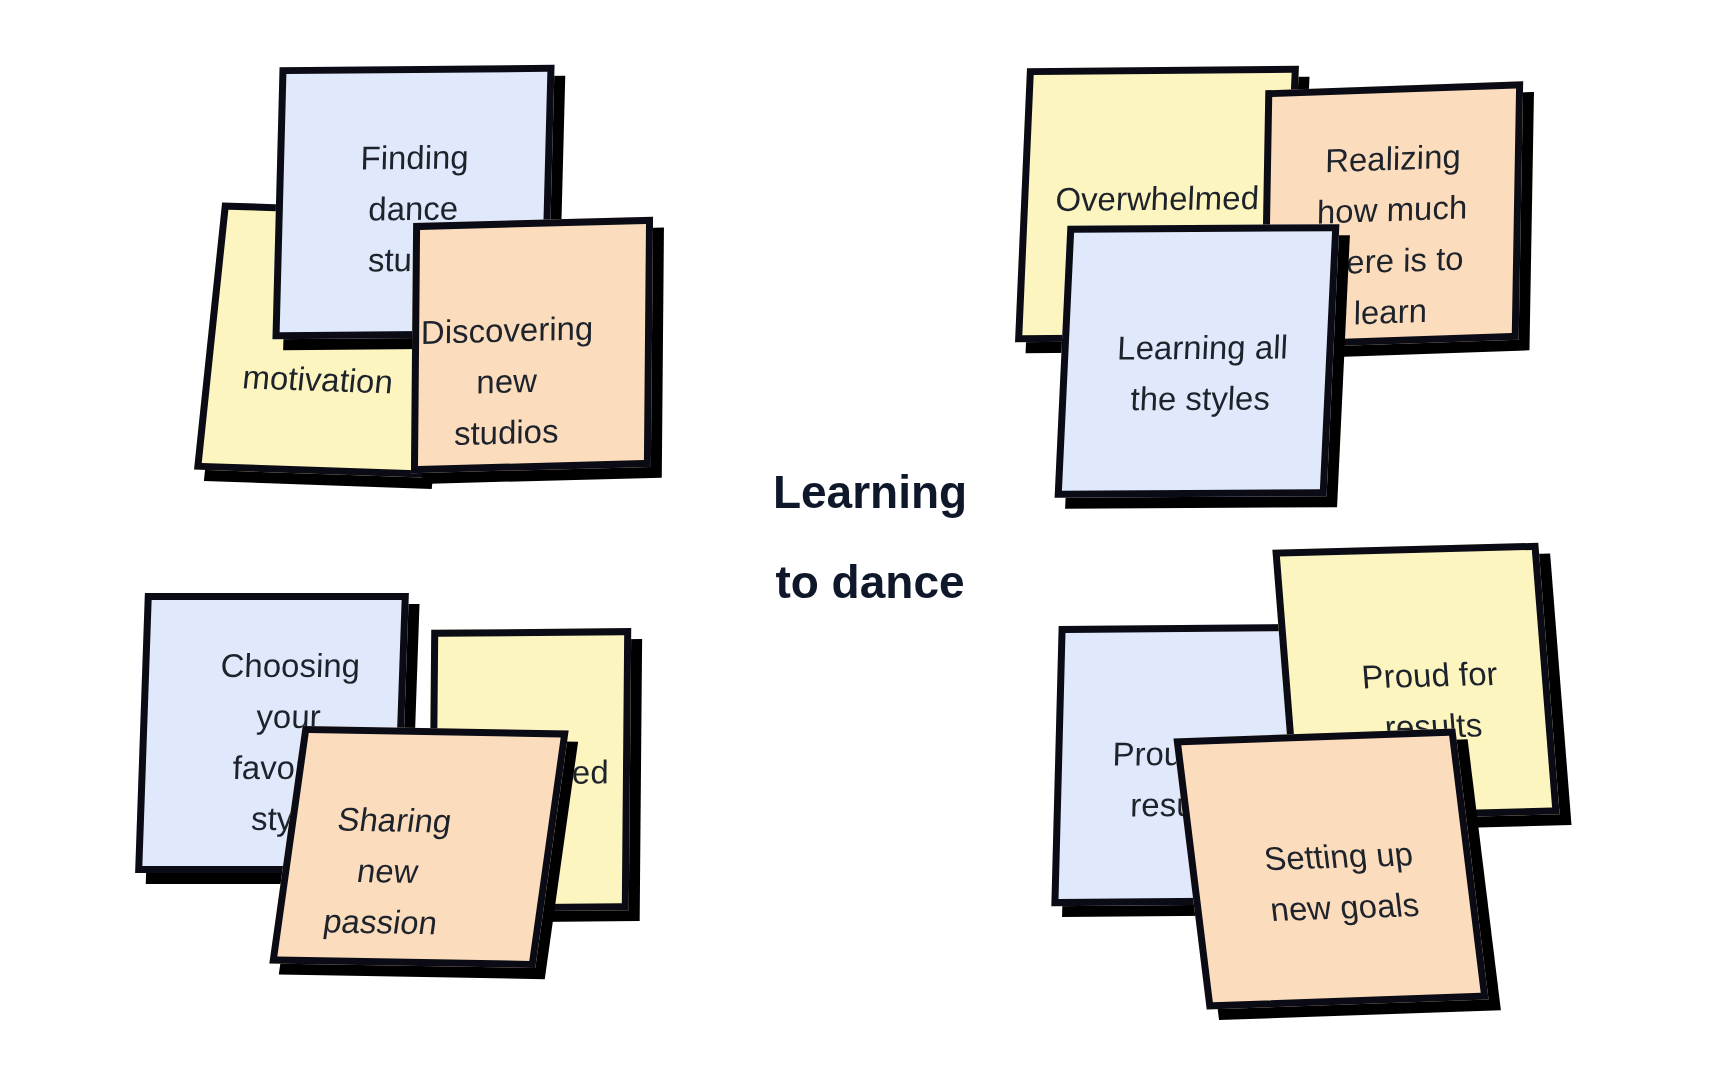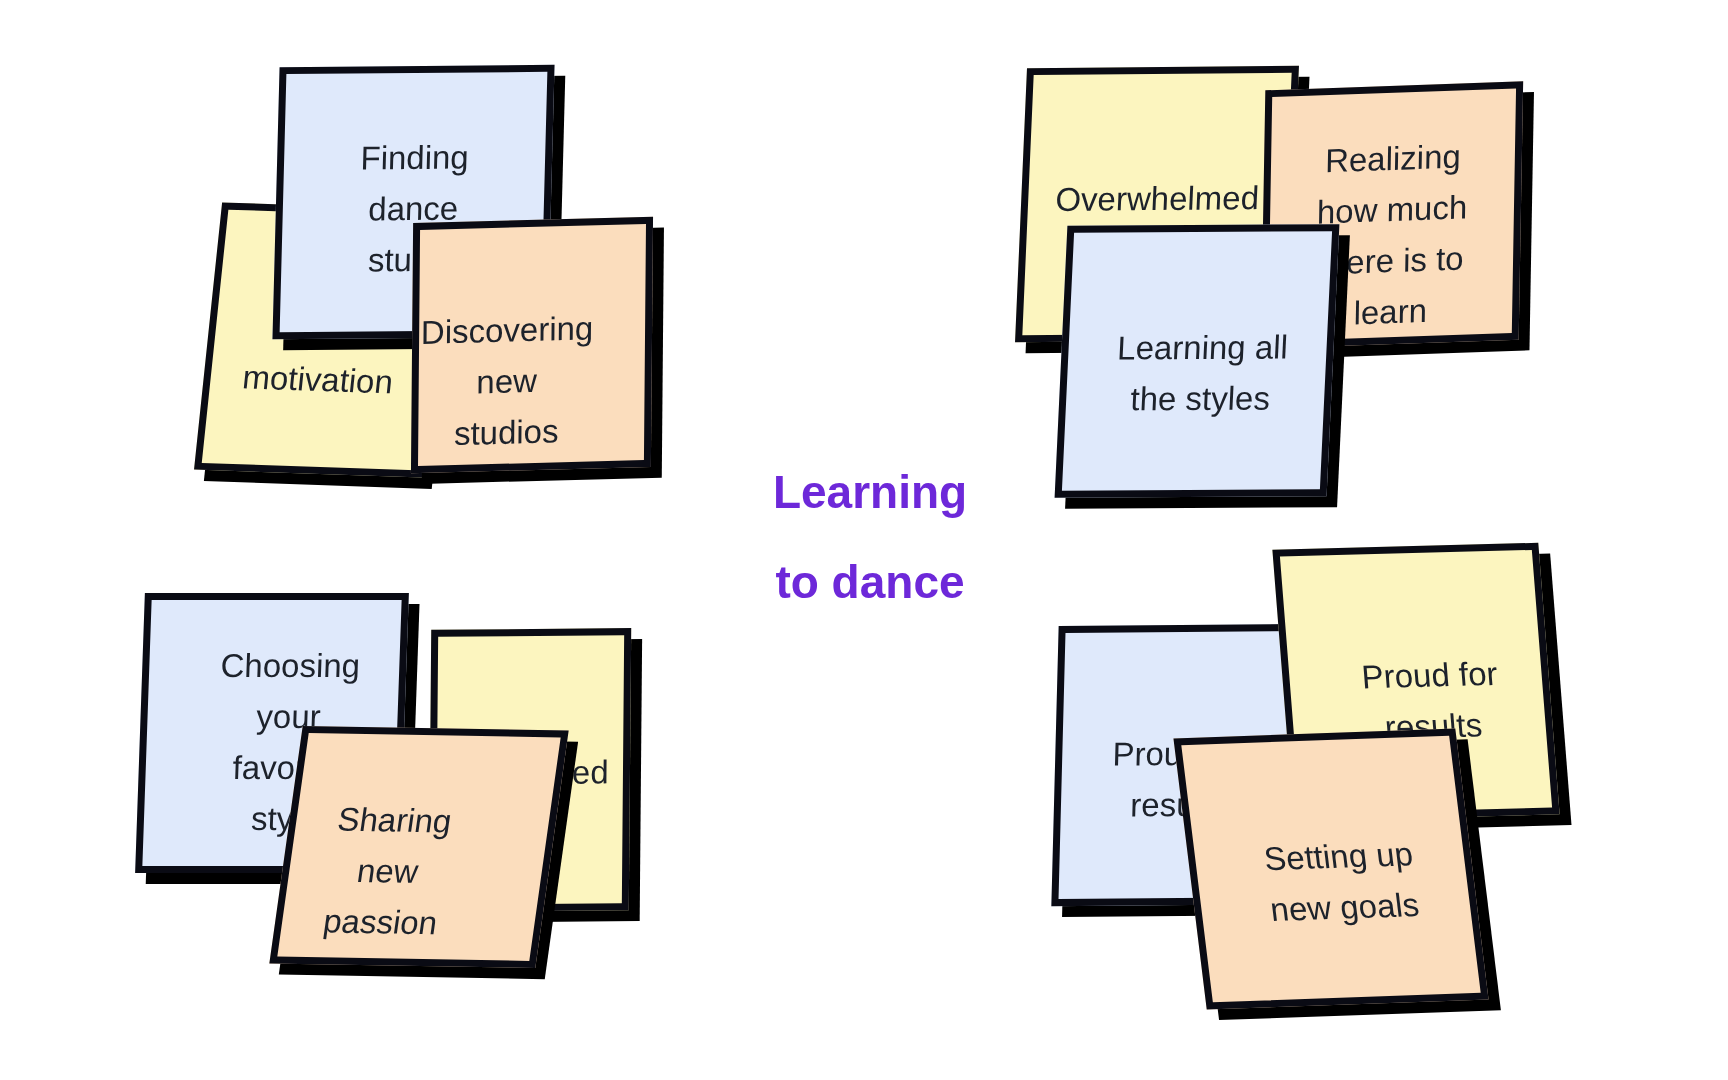--- a/index.html
+++ b/index.html
@@ -37,21 +37,21 @@
     display: flex;
     align-items: center;
     justify-content: center;
   }
   .board-title .title-text {
     white-space: pre-line;
     text-align: center;
     font-size: 46px;
     line-height: 90px;
     font-weight: 700;
-    color: #6d28d9;
+    color: #0f172a;
   }
 </style>
 </head>
 <body>
 
 <div id="board">
   <div class="board-title" id="board-title" style="left: 620px; top: 442px; width: 500px; height: 190px;">
     <span class="title-text">Learning
 to dance</span>
   </div>

